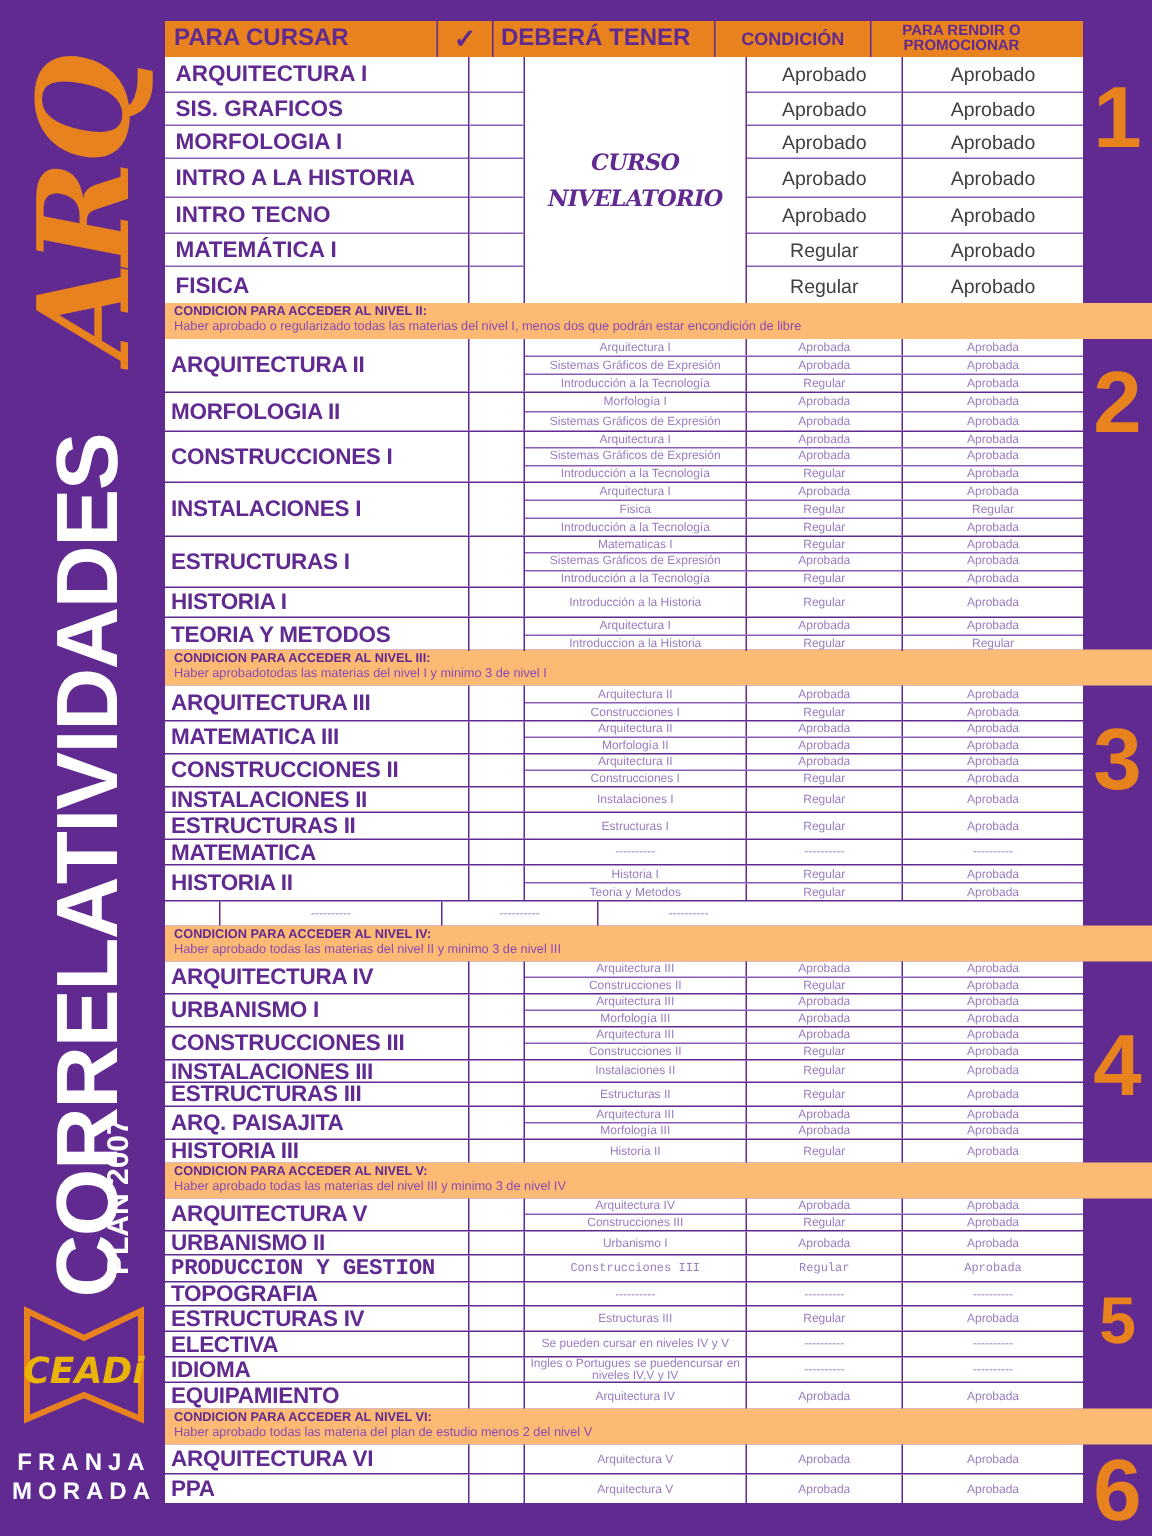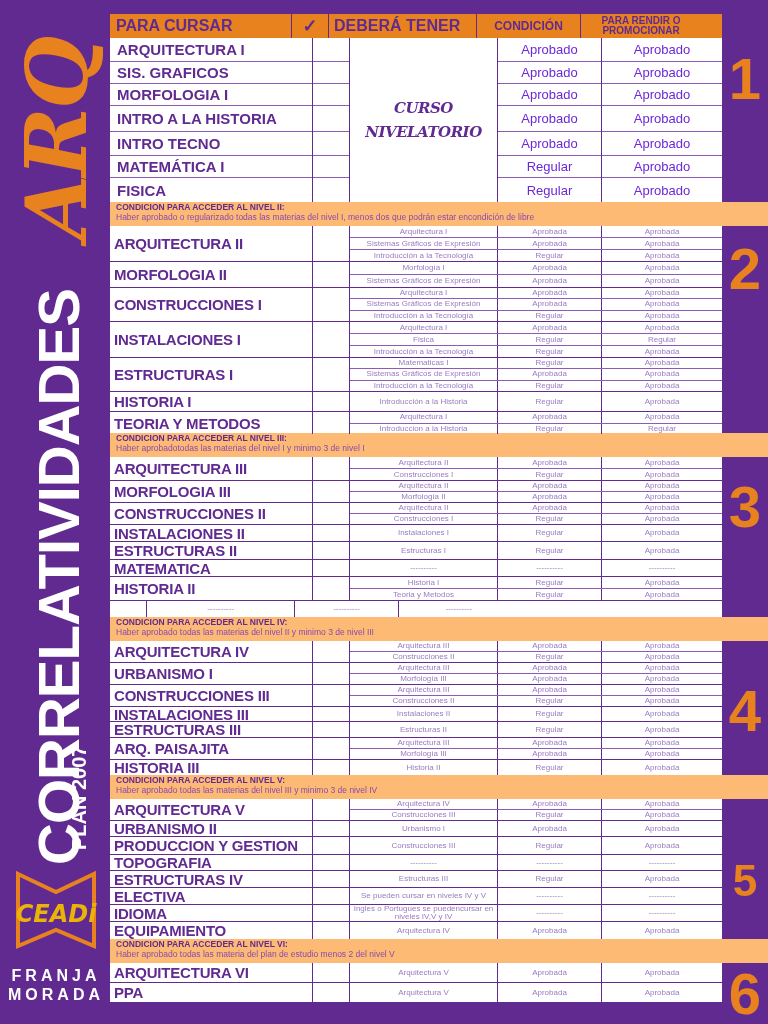--- a/index.html
+++ b/index.html
@@ -30,21 +30,21 @@
   .hdr .c5 { font-size: 10px; justify-content: center; text-align: center; line-height: 10px; border-right: none; }
 
   .n1 { display: flex; background: #fff; height: 164px; }
   .n1 .col1 { width: 203px; border-right: 1px solid #612a91; }
   .n1 .col2 { width: 37px; border-right: 1px solid #612a91; }
   .n1 .col3 { width: 148px; border-right: 1px solid #612a91; display: flex; align-items: center; justify-content: center; flex-direction: column; }
   .n1 .col4 { width: 104px; border-right: 1px solid #612a91; }
   .n1 .col5 { width: 120px; }
   .n1 .r { display: flex; align-items: center; border-bottom: 1.5px solid #8a5cb5; }
   .n1 .col1 .r { font-weight: bold; color: #612a91; font-size: 15px; padding-left: 7px; }
-  .n1 .col4 .r, .n1 .col5 .r { justify-content: center; color: #6d28d9; font-size: 13px; }
+  .n1 .col4 .r, .n1 .col5 .r { justify-content: center; color: #404040; font-size: 13px; }
   .curso { color: #612a91; font-family: "DejaVu Serif", serif; font-style: italic; font-weight: bold; font-size: 15px; line-height: 24px; text-align: center; letter-spacing: -0.5px; }
 
   .cond { position: absolute; left: 110px; width: 697px; background: #fdba74; padding-left: 6px; }
   .cond .t { color: #612a91; font-weight: bold; font-size: 8.5px; line-height: 10px; }
   .cond .d { color: #8a4aaf; font-size: 8.5px; line-height: 10px; }
 
   .grp { position: absolute; left: 110px; width: 612px; background: #fff; }
   .subj { display: flex; border-bottom: 1.5px solid #612a91; }
   .subj .sn { width: 203px; border-right: 1px solid #612a91; display: flex; align-items: center; padding-left: 4px;
     color: #612a91; font-weight: bold; font-size: 15px; white-space: nowrap; letter-spacing: -0.2px; }
@@ -293,21 +293,21 @@
           <div class="rr">Aprobada</div>
         </div>
         <div class="req">
           <div class="rq">Construcciones I</div>
           <div class="rc">Regular</div>
           <div class="rr">Aprobada</div>
         </div>
       </div>
     </div>
     <div class="subj" style="height: 22px;">
-      <div class="sn">MORFOLOGIA III</div>
+      <div class="sn">MATEMATICA III</div>
       <div class="sc"></div>
       <div class="reqs">
         <div class="req">
           <div class="rq">Arquitectura II</div>
           <div class="rc">Aprobada</div>
           <div class="rr">Aprobada</div>
         </div>
         <div class="req">
           <div class="rq">Morfología II</div>
           <div class="rc">Aprobada</div>
@@ -511,21 +511,21 @@
       <div class="sn">URBANISMO II</div>
       <div class="sc"></div>
       <div class="reqs">
         <div class="req">
           <div class="rq">Urbanismo I</div>
           <div class="rc">Aprobada</div>
           <div class="rr">Aprobada</div>
         </div>
       </div>
     </div>
-    <div class="subj" style="height: 18px;">
+    <div class="subj" style="height: 18px; font-family: Liberation Mono, monospace;">
       <div class="sn">PRODUCCION Y GESTION</div>
       <div class="sc"></div>
       <div class="reqs">
         <div class="req">
           <div class="rq">Construcciones III</div>
           <div class="rc">Regular</div>
           <div class="rr">Aprobada</div>
         </div>
       </div>
     </div>

